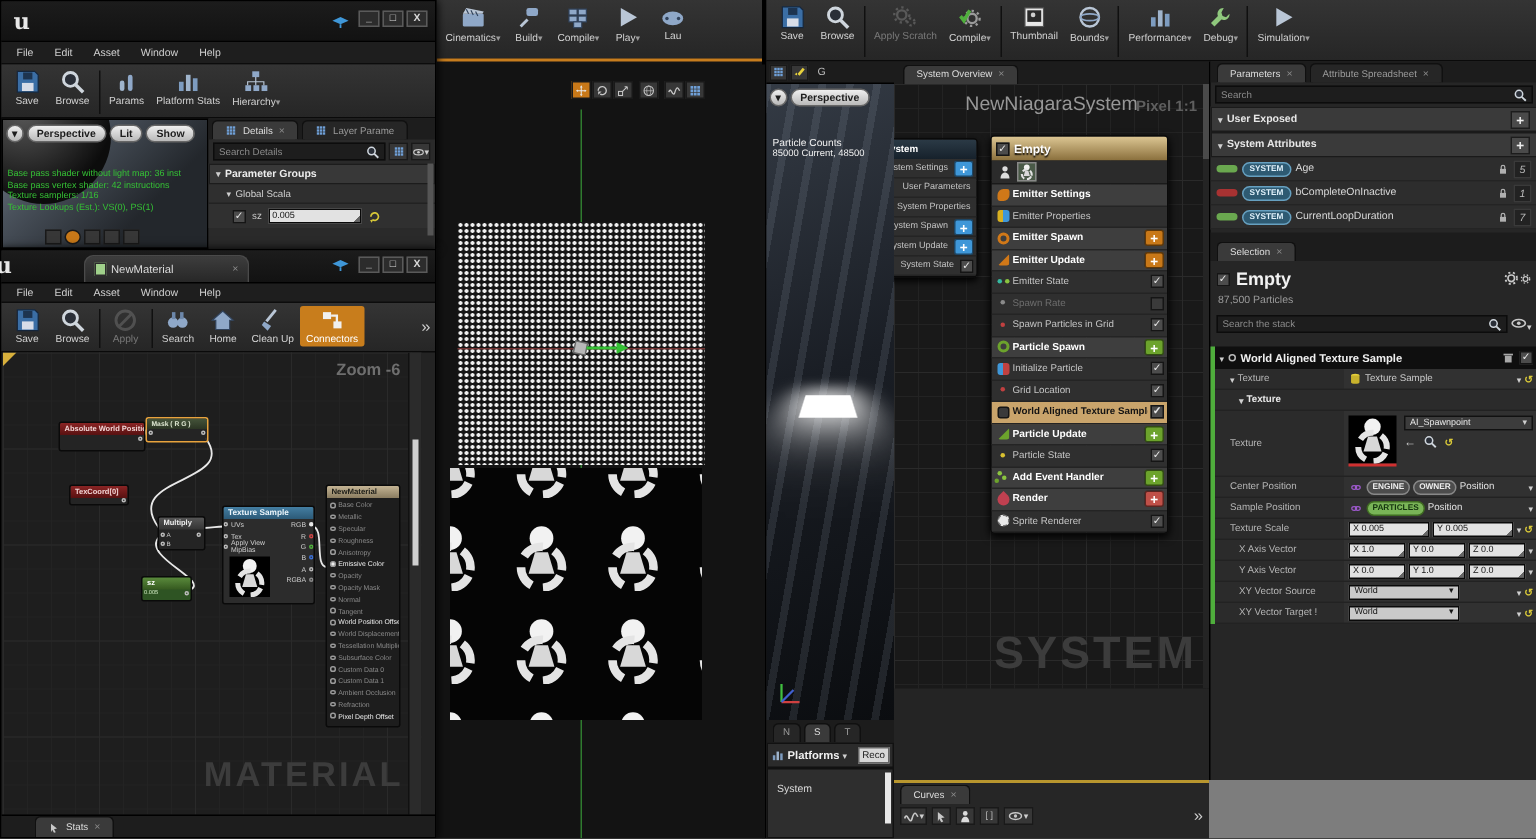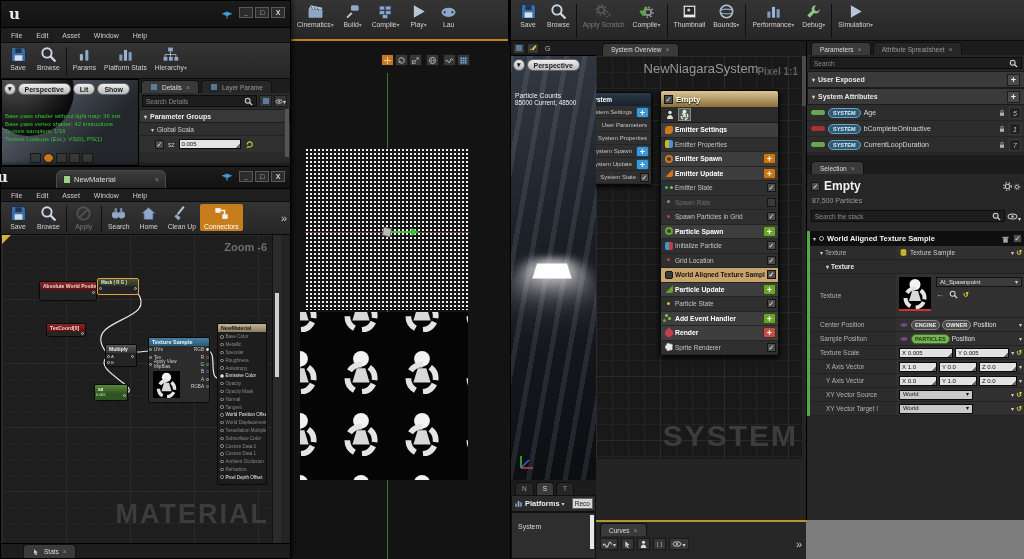--- a/index.html
+++ b/index.html
@@ -623,21 +623,21 @@
           </svg>
           <div class="row">
             <span class="tlbl">Connectors</span>
           </div>
         </div>
       </div>
 
     <div class="abs grid" style="left:1px;top:68px;width:279px;height:309px;overflow:hidden">
       <div class="abs" style="left:0;top:0;width:0;height:0;border-top:9px solid #d8b03c;border-right:9px solid transparent"></div>
       <div class="abs" style="right:14px;top:6px;font-size:11px;color:#6e6e6e;font-weight:bold">Zoom -6</div>
-      <div class="wm" style="right:12px;bottom:14px;font-size:27px">MATERIAL</div>
+      <div class="wm" style="right:12px;bottom:14px;font-size:23px">MATERIAL</div>
 
       <svg class="abs" width="279" height="309" style="left:0;top:0">
         <path d="M93 57 C96 54 94 51 97 51" stroke="#e8e8e8" stroke-width="1.2" fill="none"></path>
         <path d="M135 57 C158 88 78 82 104 117" stroke="#e8e8e8" stroke-width="1.2" fill="none"></path>
         <path d="M125 158 C138 152 92 136 104 123" stroke="#e8e8e8" stroke-width="1.2" fill="none"></path>
         <path d="M134 117 C141 117 141 116 147 116" stroke="#e8e8e8" stroke-width="1.2" fill="none"></path>
         <path d="M206 116 C215 116 207 143 216 143" stroke="#e8e8e8" stroke-width="1.2" fill="none"></path>
       </svg>
 
       <div class="node" style="left:37px;top:46px;width:58px;height:20px">

